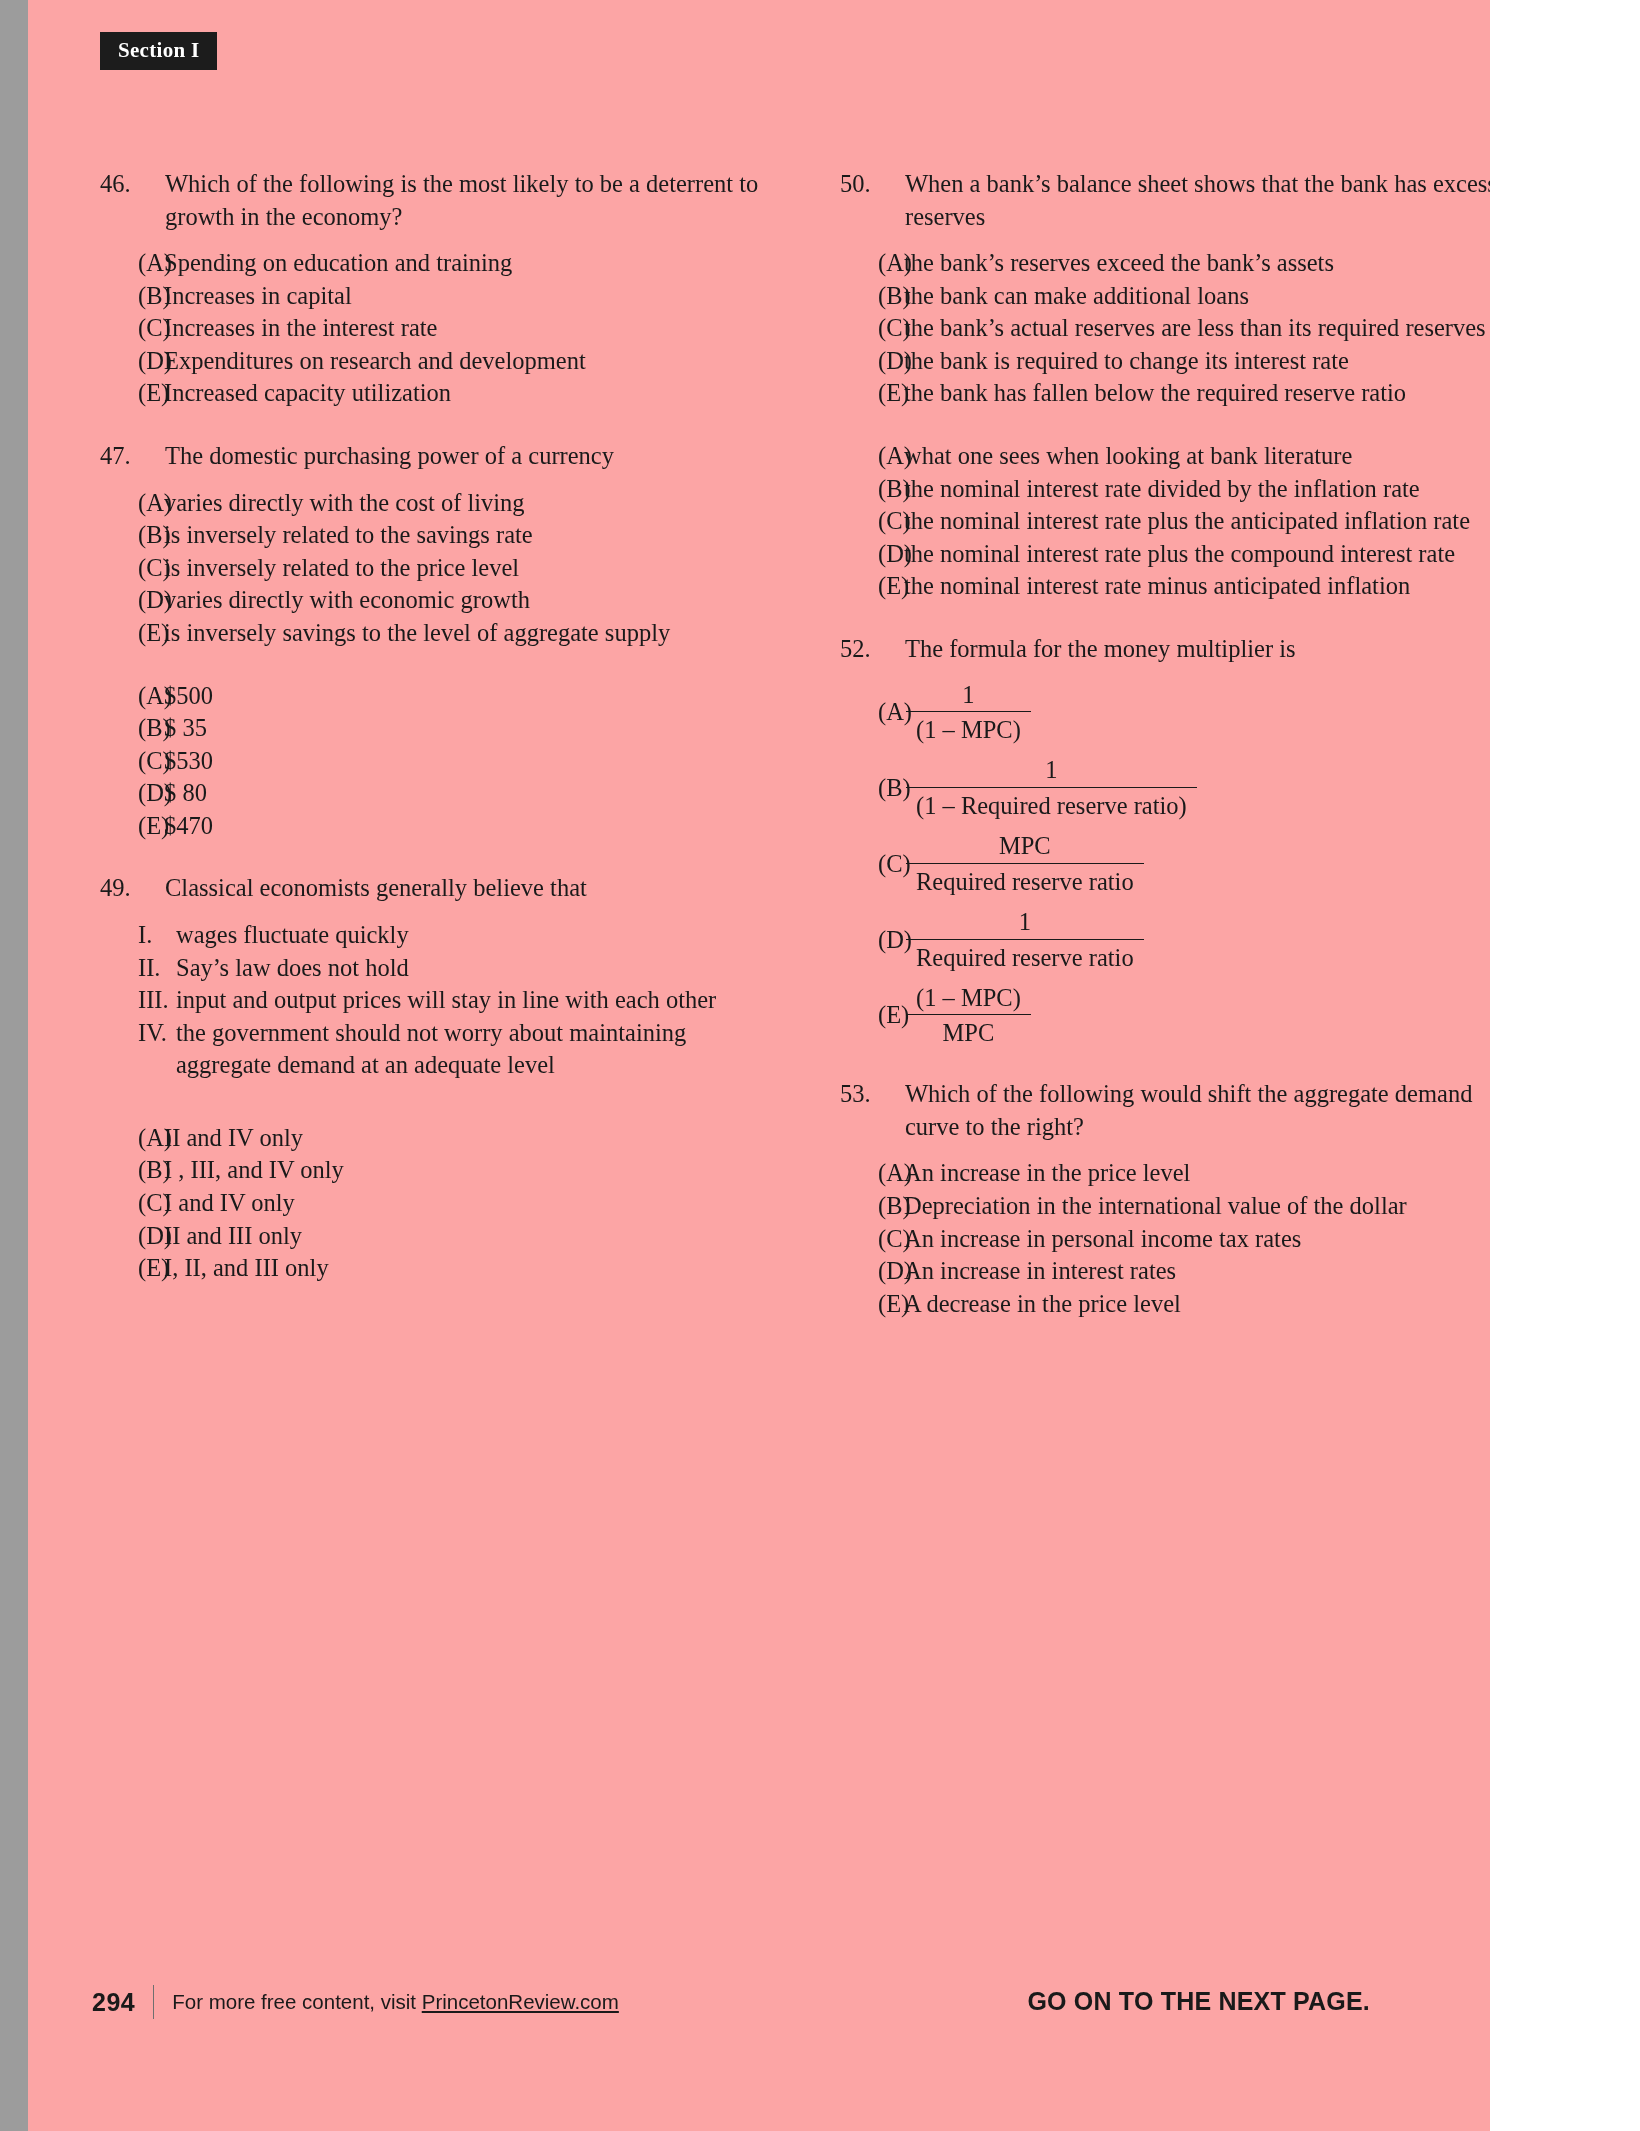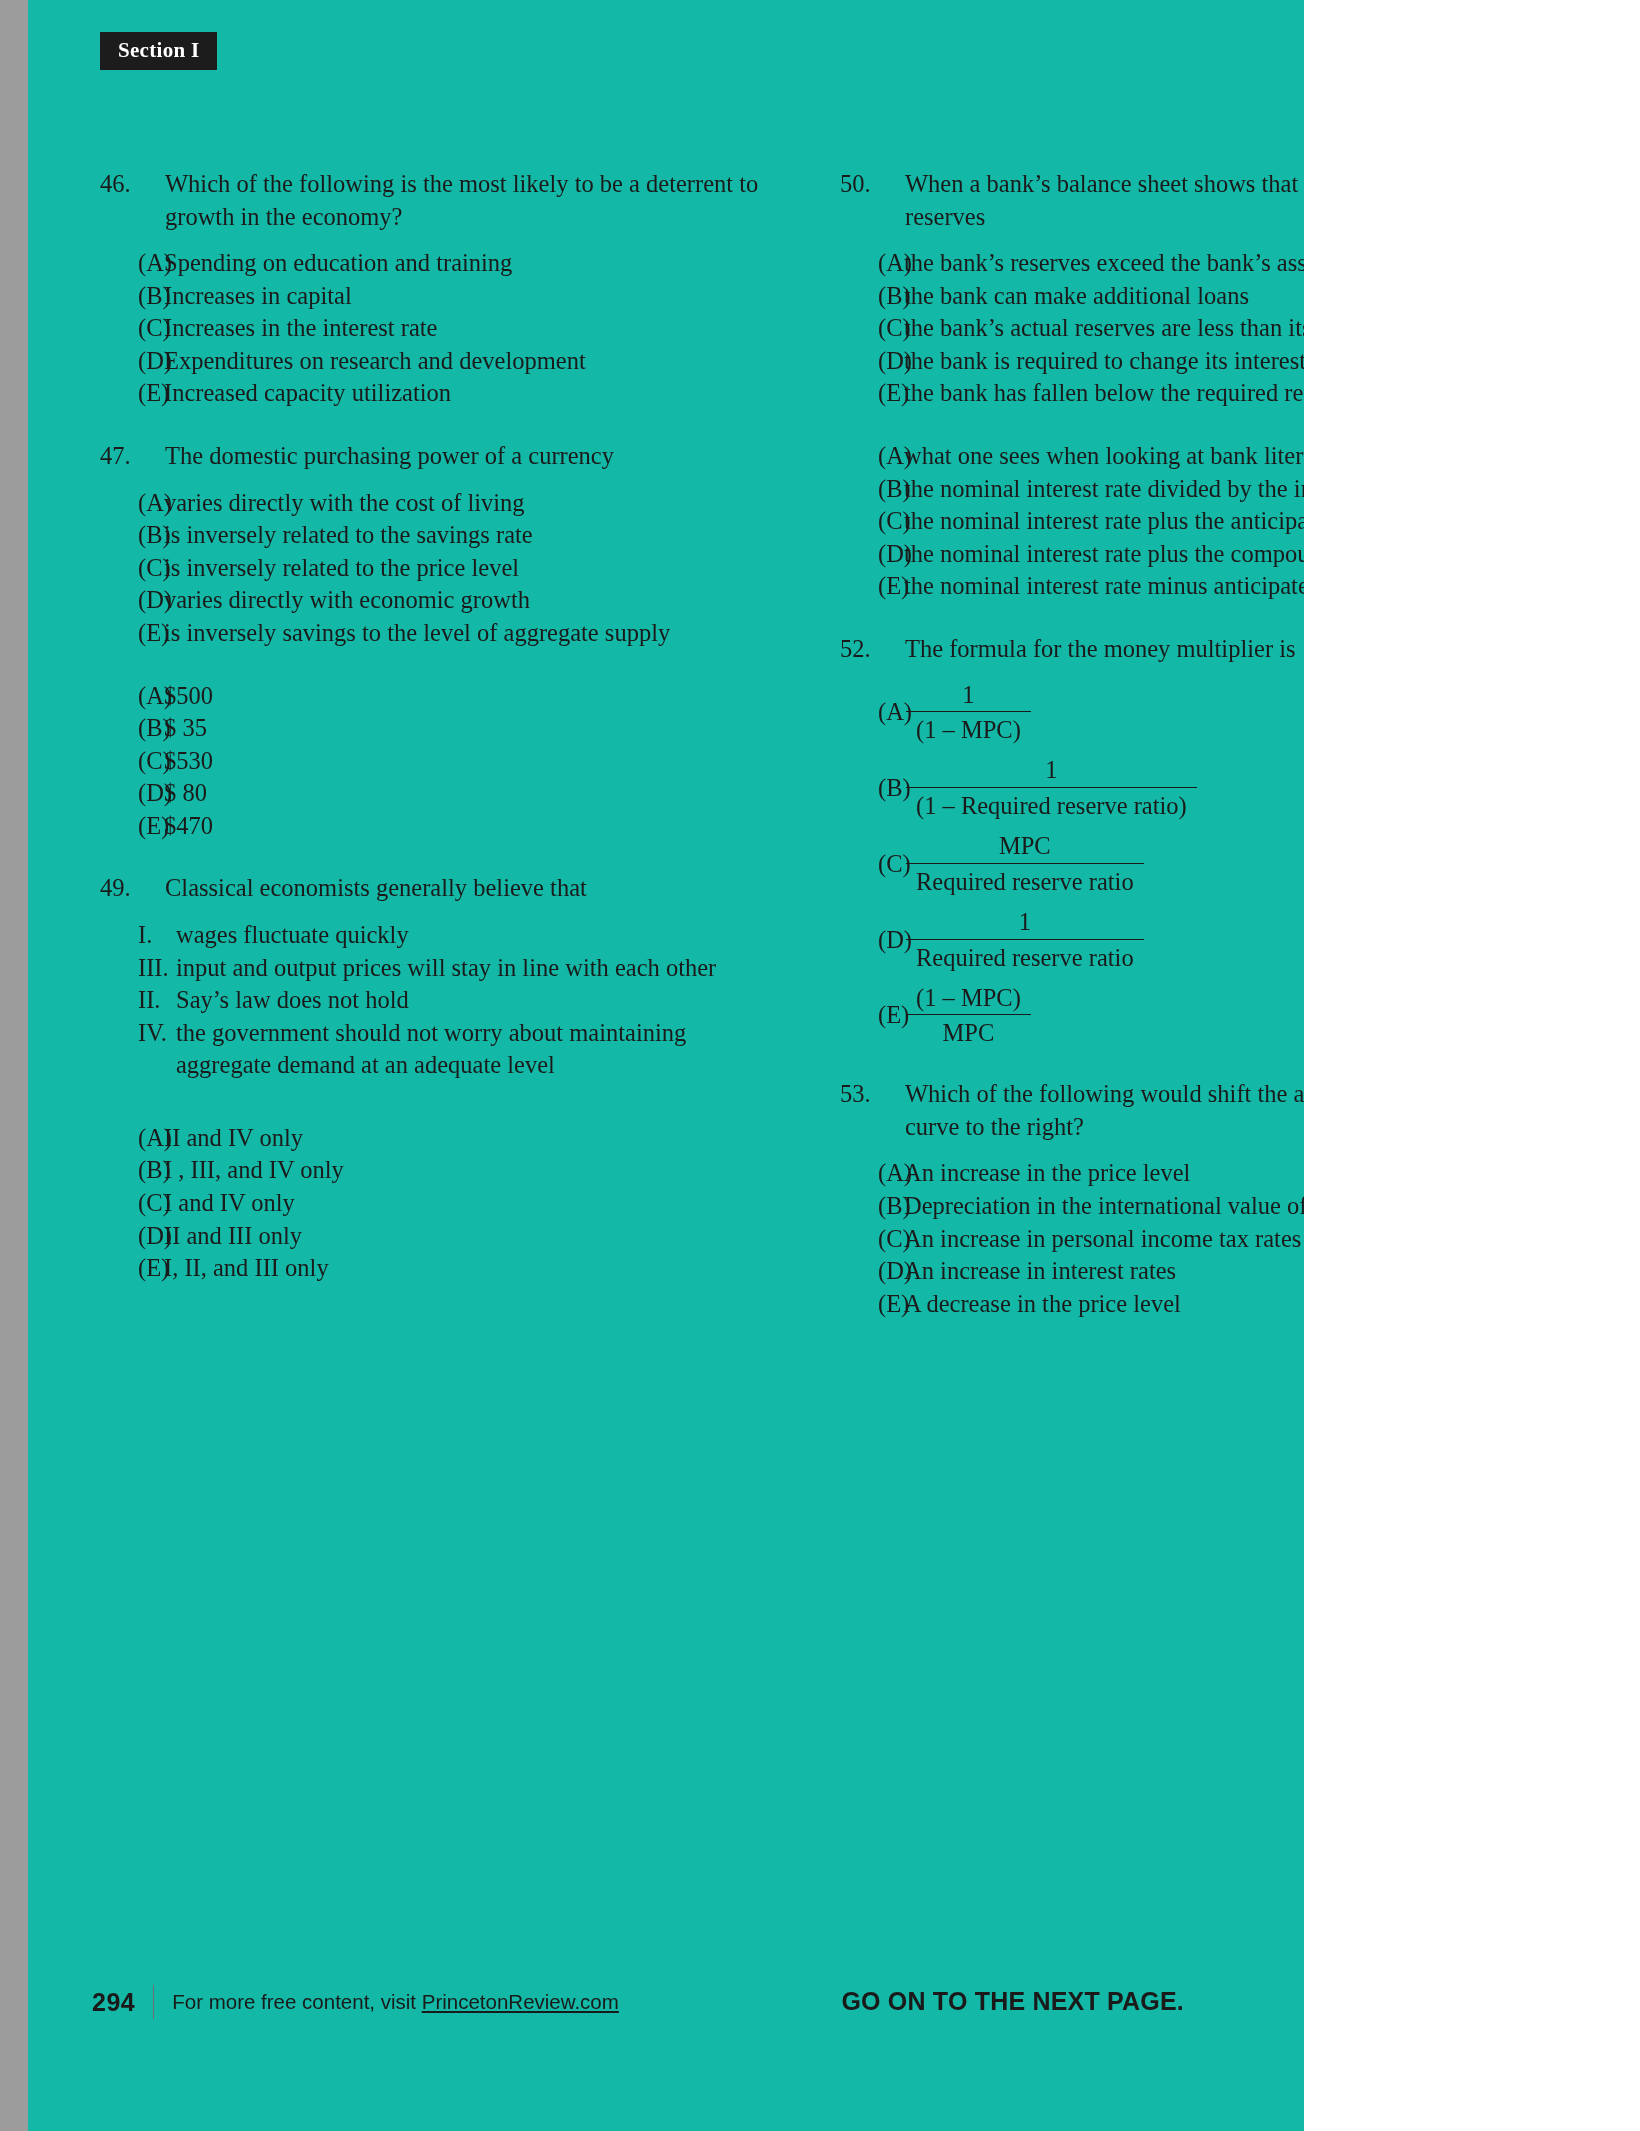--- a/index.html
+++ b/index.html
@@ -2,23 +2,23 @@
 <html><head>
 <meta charset="utf-8">
 <style>
   html, body {
     margin: 0;
     padding: 0;
     background: #ffffff;
   }
   .page {
     position: relative;
-    width: 1304px;
+    width: 1490px;
     height: 2131px;
-    background: #14b8a6;
+    background: #fca5a5;
     font-family: "Liberation Serif", "DejaVu Serif", serif;
     color: #1a1a1a;
     overflow: hidden;
     box-sizing: border-box;
   }
   
   .margin-bar {
     position: absolute;
     left: 0;
     top: 0;
@@ -275,26 +275,26 @@
           <div class="q-head">
             <span class="q-num">49.</span>
             <span class="q-stem">Classical economists generally believe that</span>
           </div>
           <div class="roman-list">
             <div class="roman-item">
               <span class="roman-label">I.</span>
               <span class="roman-text">wages fluctuate quickly</span>
             </div>
             <div class="roman-item">
+              <span class="roman-label">II.</span>
+              <span class="roman-text">Say’s law does not hold</span>
+            </div>
+            <div class="roman-item">
               <span class="roman-label">III.</span>
               <span class="roman-text">input and output prices will stay in line with each other</span>
-            </div>
-            <div class="roman-item">
-              <span class="roman-label">II.</span>
-              <span class="roman-text">Say’s law does not hold</span>
             </div>
             <div class="roman-item">
               <span class="roman-label">IV.</span>
               <span class="roman-text">the government should not worry about maintaining aggregate demand at an adequate level</span>
             </div>
           </div>
           <div class="gap-after-roman"></div>
           <div class="choices">
             <div class="choice">
               <span class="choice-label">(A)</span>

